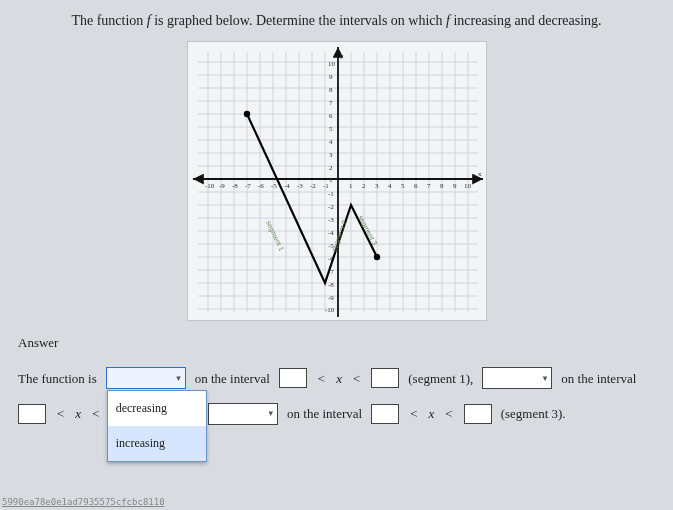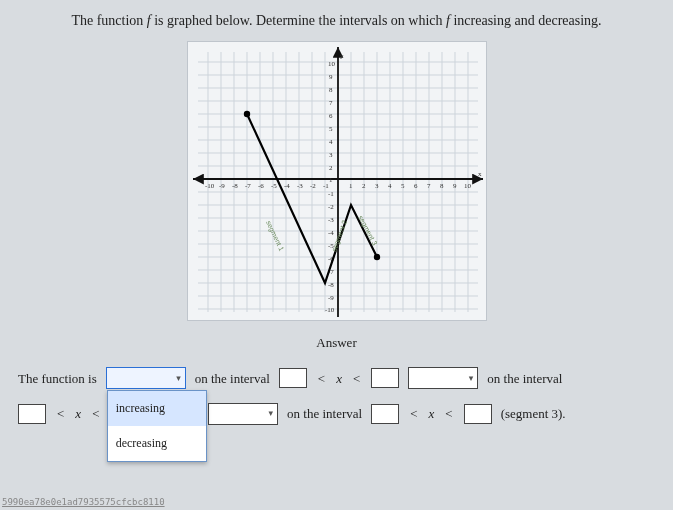--- a/index.html
+++ b/index.html
@@ -27,21 +27,20 @@
   .graph {
     width: 300px;
     height: 280px;
     background: #f2f4f6;
     border: 1px solid #bfc5cc;
     position: relative;
   }
   .answer-heading {
     font-size: 13px;
     margin-bottom: 12px;
-    text-align: center;
   }
   .answer-body {
     font-size: 13px;
     line-height: 2.4;
   }
   .row { display: flex; flex-wrap: wrap; align-items: center; gap: 9px; margin-bottom:4px;}
   .blank {
     display: inline-block;
     min-width: 28px;
     height: 20px;
@@ -220,30 +219,31 @@
 
 <div class="answer-heading">Answer</div>
 
 <div class="answer-body">
   <div class="row">
     <span>The function is</span>
     <span class="sel open" style="position:relative;">
       <span></span>
         <span class="caret">▾</span>
       <div class="dropdown">
+        <div class="opt">decreasing</div>
         <div class="opt hover">increasing</div>
-        <div class="opt">decreasing</div>
       </div>
     </span>
     <span>on the interval</span>
     <span class="blank"></span>
     <span class="lt">&lt;</span>
     <span class="xlt">x</span>
     <span class="lt">&lt;</span>
     <span class="blank"></span>
+    <span>(segment 1),</span>
     <span class="sel small">
       <span></span>
         <span class="caret">▾</span>
     </span>
     <span>on the interval</span>
   </div>
 
   <div class="row">
     <span class="blank"></span>
     <span class="lt">&lt;</span>

